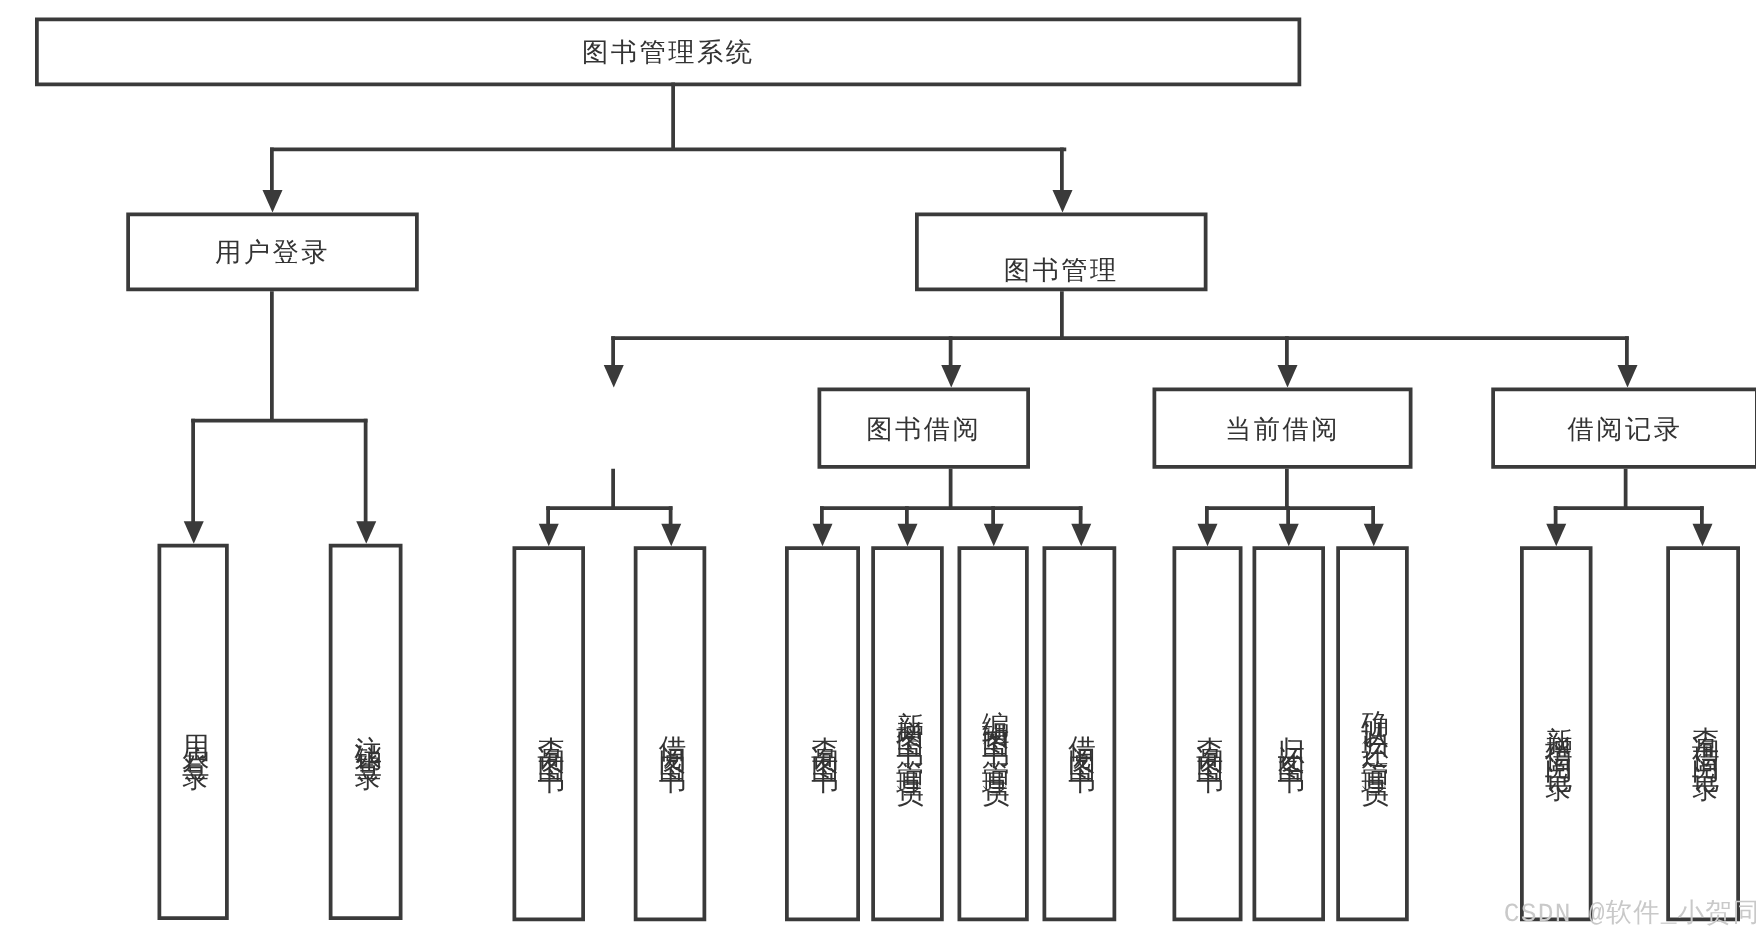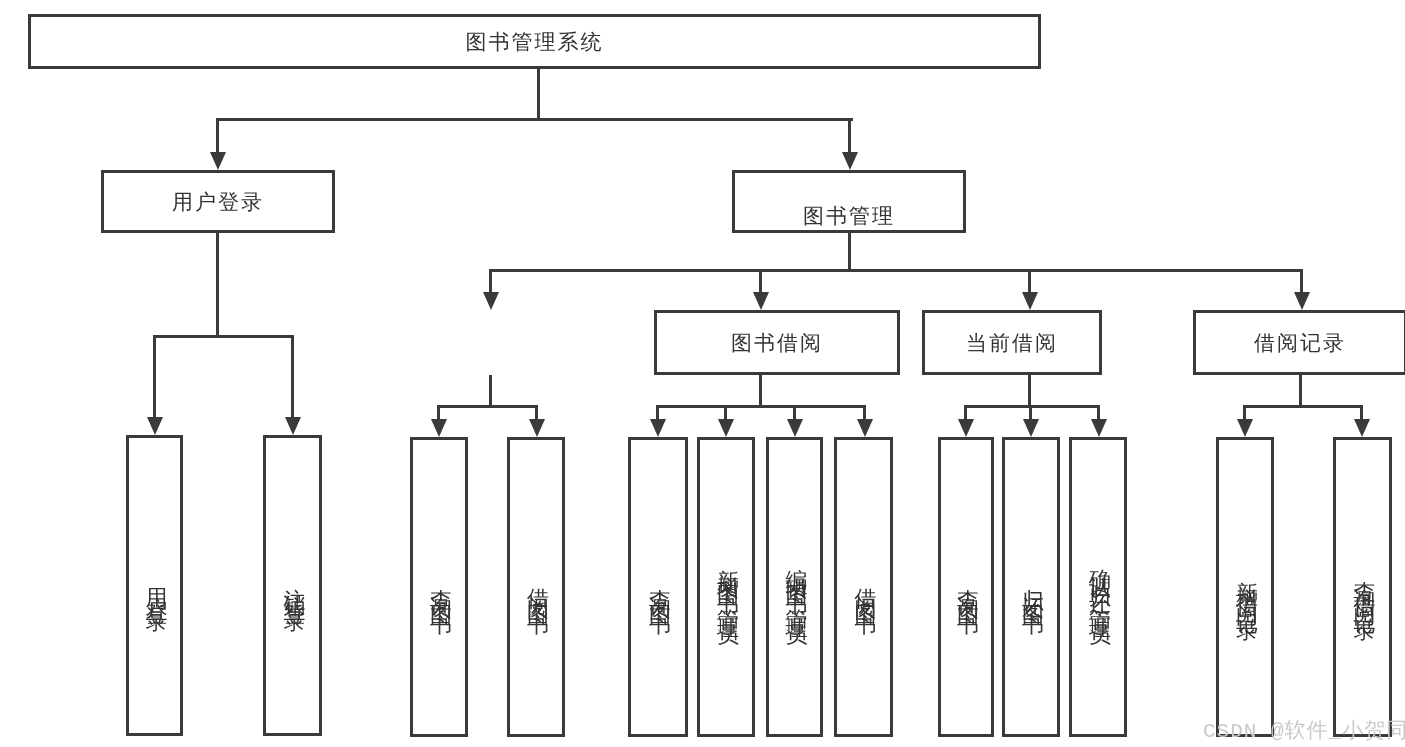--- a/index.html
+++ b/index.html
@@ -62,24 +62,24 @@
   <div class="line" style="left:469px;top:269px;width:814px;height:3px;"></div>
   <div class="line" style="left:469px;top:269px;width:3px;height:25px;"></div>
   <div class="arrow" style="left:463px;top:292px;"></div>
   <div class="line" style="left:739px;top:269px;width:3px;height:25px;"></div>
   <div class="arrow" style="left:733px;top:292px;"></div>
   <div class="line" style="left:1008px;top:269px;width:3px;height:25px;"></div>
   <div class="arrow" style="left:1002px;top:292px;"></div>
   <div class="line" style="left:1280px;top:269px;width:3px;height:25px;"></div>
   <div class="arrow" style="left:1274px;top:292px;"></div>
 
-  <div class="box hbox" style="left:634px;top:310px;width:246px;height:65px;">
+  <div class="box hbox" style="left:634px;top:310px;width:170px;height:65px;">
     <span>图书借阅</span>
   </div>
-  <div class="box hbox" style="left:902px;top:310px;width:180px;height:65px;">
+  <div class="box hbox" style="left:902px;top:310px;width:208px;height:65px;">
     <span>当前借阅</span>
   </div>
   <div class="box hbox" style="left:1173px;top:310px;width:214px;height:65px;">
     <span>借阅记录</span>
   </div>
 
   <div class="line" style="left:469px;top:375px;width:3px;height:33px;"></div>
   <div class="line" style="left:417px;top:405px;width:101px;height:3px;"></div>
   <div class="line" style="left:417px;top:405px;width:3px;height:15px;"></div>
   <div class="arrow" style="left:411px;top:419px;"></div>

